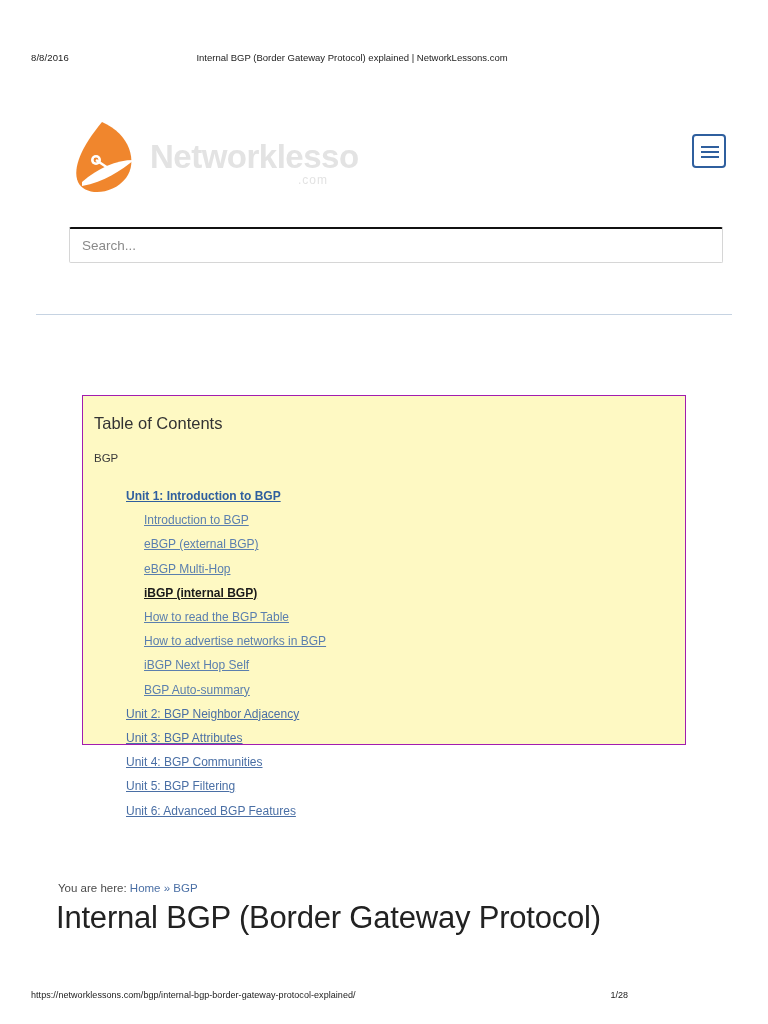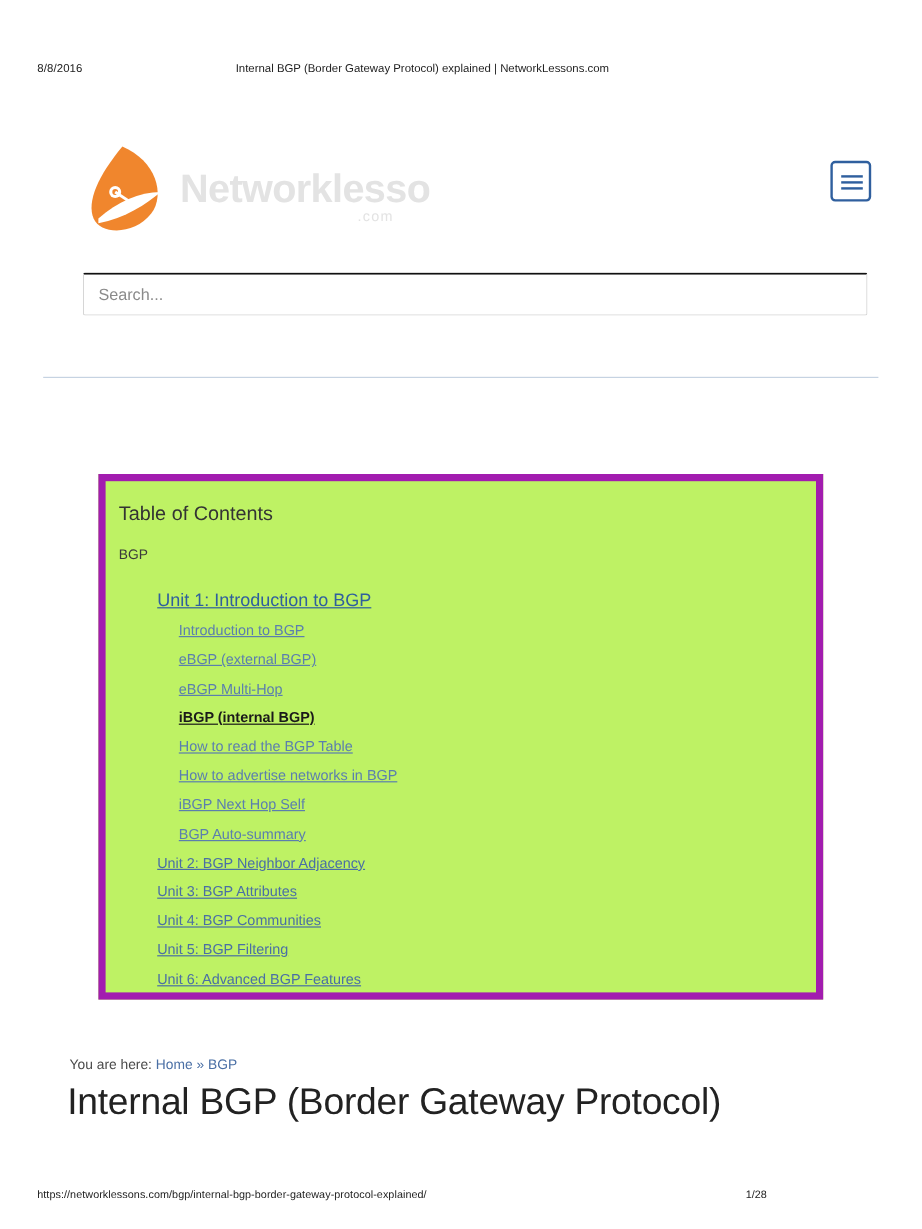--- a/index.html
+++ b/index.html
@@ -51,21 +51,21 @@
     color: #222;
   }
   .print-footer .pf-url {
     position: absolute;
     left: 31px;
     top: 0;
     letter-spacing: 0.05px;
   }
   .print-footer .pf-page {
     position: absolute;
-    right: 37px;
+    right: 48px;
     top: 0;
     text-align: right;
   }
 
   
   .page {
     position: absolute;
     top: 52px;
     left: 0;
     width: 768px;
@@ -144,24 +144,24 @@
     height: 1px;
     background: #c6d3e2;
   }
 
   
   .toc {
     position: absolute;
     top: 343px;
     left: 82px;
     width: 604px;
-    height: 438px;
-    border: 6px solid #a21caf;
+    height: 350px;
+    border: 1px solid #a21caf;
     box-sizing: border-box;
-    background: #bef264;
+    background: #fef9c3;
   }
   .toc-title {
     position: absolute;
     left: 11px;
     top: 18px;
     font-size: 16.5px;
     color: #333;
     font-family: "Liberation Sans", sans-serif;
   }
   .toc-root {
@@ -178,22 +178,22 @@
     right: 10px;
   }
   .toc-entry {
     display: block;
     line-height: 24.2px;
     font-size: 12px;
     color: #4a6fa5;
     white-space: nowrap;
   }
   .toc-entry.unit-head {
-    font-weight: normal;
-    font-size: 15px;
+    font-weight: bold;
+    font-size: 12px;
     color: #2f5f9e;
     padding-left: 32px;
   }
   .toc-entry.sub {
     padding-left: 50px;
     color: #5b7fae;
   }
   .toc-entry.sub.current {
     font-weight: bold;
     color: #1a1a1a;

